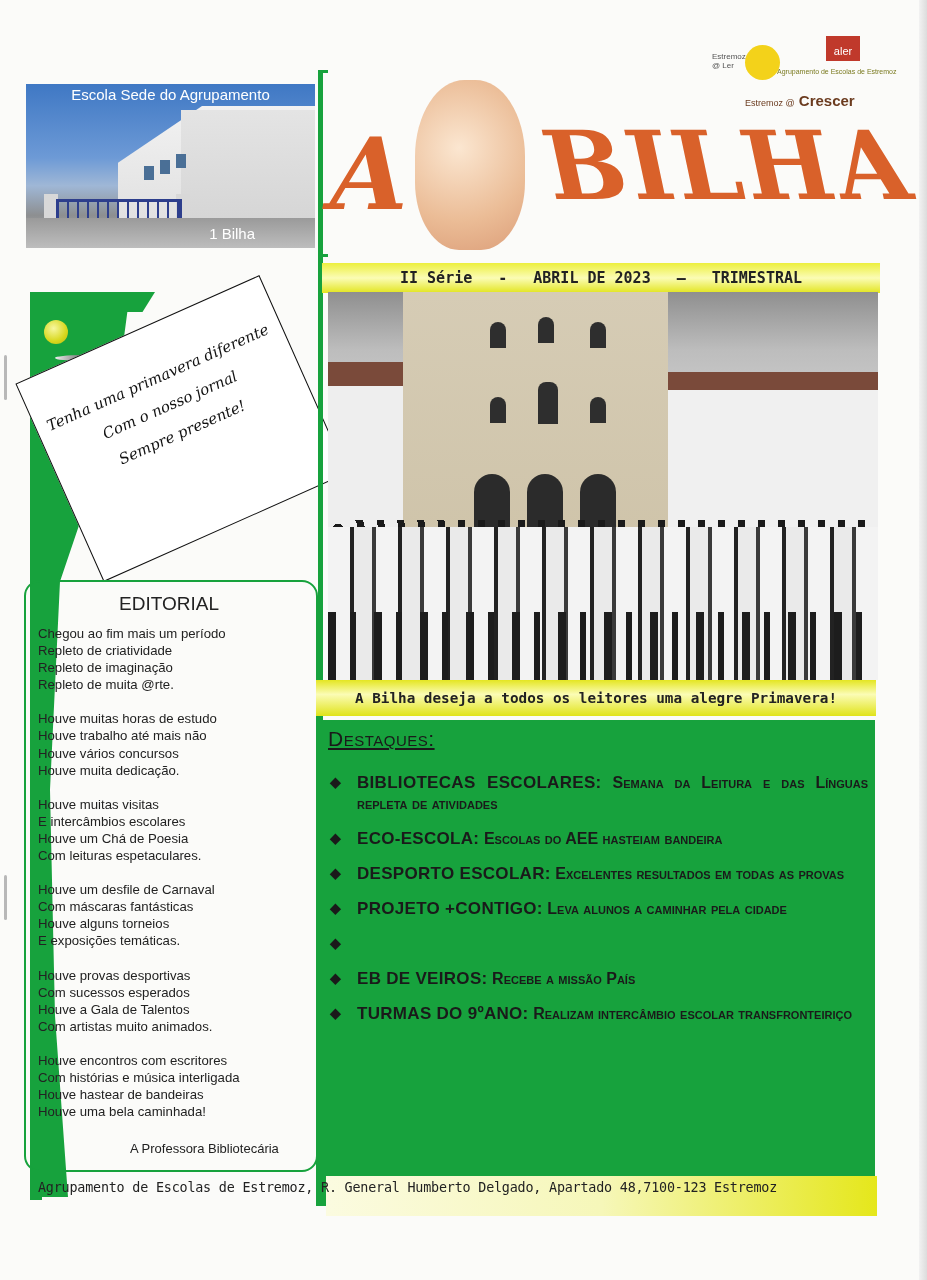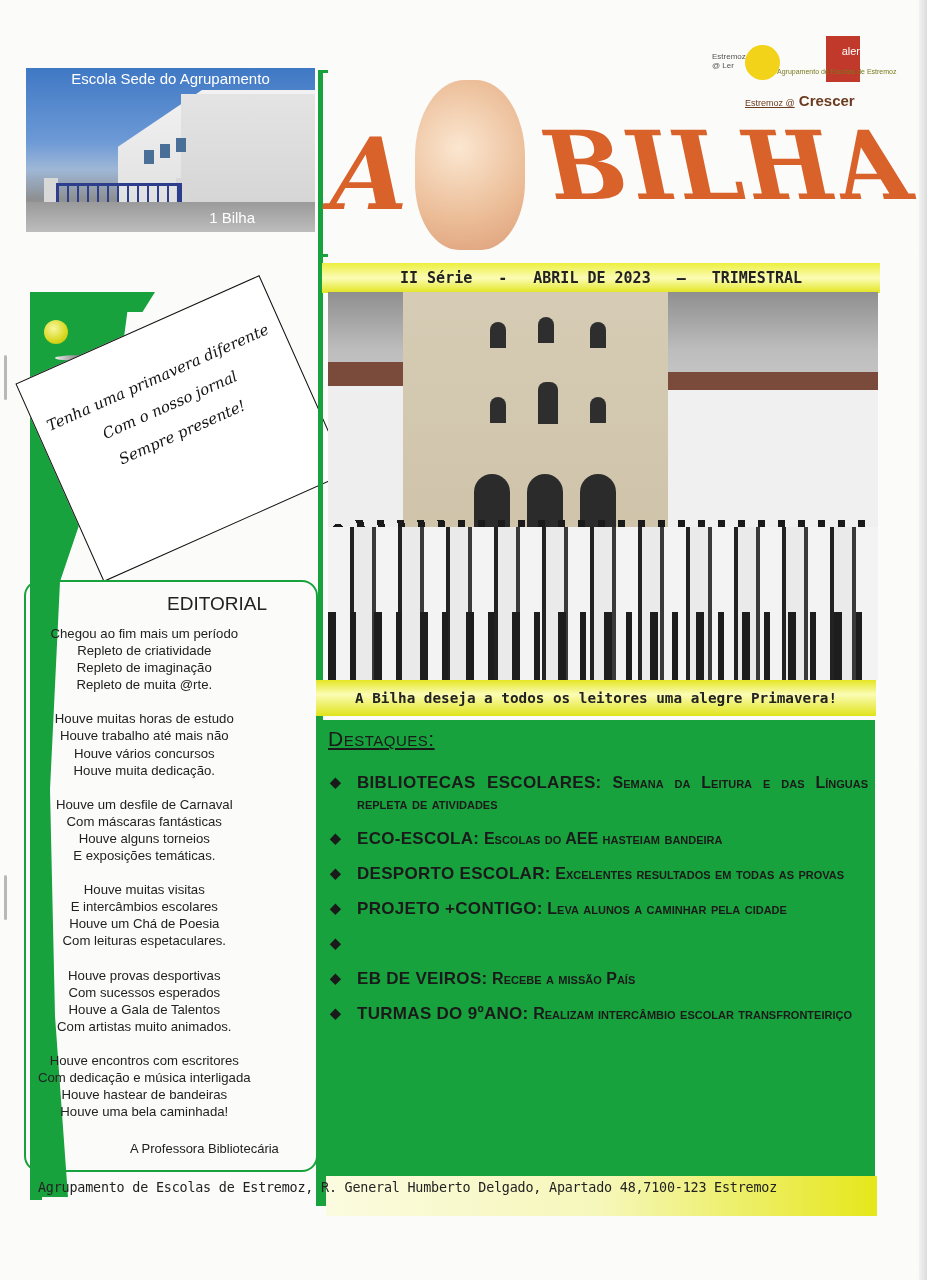--- a/index.html
+++ b/index.html
@@ -1,58 +1,58 @@
 <!DOCTYPE html>
 <html><head>
 <meta charset="utf-8">
 <style>
   html,body{margin:0;padding:0;}
   body{width:927px;height:1280px;background:#fbfbf9;position:relative;overflow:hidden;font-family:"Liberation Sans",sans-serif;color:#222;}
   .abs{position:absolute;}
   
   .staple{position:absolute;left:4px;width:3px;background:#b8b8b8;border-radius:2px;}
   
-  .school-photo{left:26px;top:68px;width:289px;height:164px;overflow:hidden;background:linear-gradient(#3f78c4 0%,#6d9ad6 45%,#9fb7d6 62%,#8d8f91 80%,#b5b5b5 100%);}
+  .school-photo{left:26px;top:84px;width:289px;height:164px;overflow:hidden;background:linear-gradient(#3f78c4 0%,#6d9ad6 45%,#9fb7d6 62%,#8d8f91 80%,#b5b5b5 100%);}
   .school-photo .bldg{position:absolute;left:92px;top:22px;width:210px;height:162px;background:linear-gradient(#f2f2f2,#d9d9d9);clip-path:polygon(0 35%,40% 0,100% 0,100% 100%,0 100%);}
   .school-photo .bldg2{position:absolute;left:155px;top:26px;width:134px;height:160px;background:linear-gradient(#e4e4e4,#cfcfcf);}
   .school-photo .gate{position:absolute;left:30px;top:115px;width:120px;height:85px;border:3px solid #2d3e8c;background:repeating-linear-gradient(90deg,transparent 0 8px,#2d3e8c 8px 10px);}
   .school-photo .pillar{position:absolute;top:110px;width:14px;height:92px;background:#d8d8d8;}
   .school-photo .ground{position:absolute;left:0;bottom:0;width:100%;height:30px;background:linear-gradient(#9a9a9a,#bdbdbd);}
   .school-photo .win{position:absolute;width:10px;height:14px;background:#4a6f96;}
   .photo-title{position:absolute;left:0;top:2px;width:100%;text-align:center;color:#fff;font-size:15px;}
   .photo-caption{position:absolute;right:60px;bottom:6px;color:#fff;font-size:15px;}
   
   .left-green{left:30px;top:292px;width:100px;height:905px;background:#17a23d;clip-path:polygon(0 0,100% 0,82% 15%,30% 32%,20% 55%,25% 80%,38% 100%,0 100%);}
   .left-green-top{left:30px;top:292px;width:125px;height:20px;background:#17a23d;clip-path:polygon(0 0,100% 0,90% 100%,0 100%);}
   .ball{left:44px;top:320px;width:24px;height:24px;border-radius:50%;background:radial-gradient(circle at 40% 35%,#f7f7a0,#d8d81e 60%,#b9b90e);}
   .plate{left:55px;top:355px;width:55px;height:6px;border-radius:50%;background:linear-gradient(90deg,#eee,#555 60%,#ddd);}
   
   .card{left:48px;top:320px;width:265px;height:215px;background:#fff;border:1.5px solid #111;transform:rotate(-24deg);transform-origin:center;}
   .card-text{left:40px;top:360px;width:260px;transform:rotate(-24deg);font-family:"DejaVu Serif",serif;font-style:italic;font-size:15px;text-align:center;line-height:30px;color:#111;}
   
   .editorial{left:24px;top:580px;width:290px;height:588px;border:2px solid #17a23d;border-radius:16px;}
-  .editorial-title{left:24px;top:593px;width:290px;text-align:center;font-size:19px;color:#222;padding-left:48px;}
-  .editorial-body{left:38px;top:625px;font-size:13.2px;line-height:17.1px;color:#222;text-align:center;}
+  .editorial-title{left:24px;top:593px;width:290px;text-align:center;font-size:19px;color:#222;}
+  .editorial-body{left:38px;top:625px;font-size:13.2px;line-height:17.1px;color:#222;}
   .stanza{margin-bottom:17px;}
   .signature{left:130px;top:1141px;width:175px;text-align:left;font-size:13px;}
   
   .vline{left:318px;top:70px;width:5px;height:1135px;background:#17a23d;}
   .vtick{left:318px;top:70px;width:10px;height:3px;background:#17a23d;}
   .vtick2{left:318px;top:254px;width:10px;height:3px;background:#17a23d;}
   .jug{left:415px;top:80px;width:110px;height:170px;border-radius:45% 45% 40% 40%;background:radial-gradient(circle at 40% 40%,#fbe4cc,#e9b58b 60%,#d8936a);opacity:.9;}
   .title-a{left:330px;top:115px;font-family:"DejaVu Serif",serif;font-style:italic;font-size:100px;color:#d9612a;font-weight:bold;letter-spacing:4px;}
   .title-bilha{left:545px;top:110px;font-family:"DejaVu Serif",serif;font-size:95px;color:#d9612a;font-weight:bold;transform:skewX(12deg);letter-spacing:2px;}
   
   .logo{left:707px;top:30px;width:170px;height:85px;}
   .logo-sun{left:745px;top:45px;width:35px;height:35px;border-radius:50%;background:#f3d21a;}
   .logo-ler{left:712px;top:52px;font-size:8px;color:#555;line-height:9px;text-align:left;}
-  .logo-aler{left:826px;top:36px;width:34px;height:46px;background:#c0392b;color:#fff;font-size:11px;text-align:right;line-height:30px;}
+  .logo-aler{left:826px;top:36px;width:34px;height:25px;background:#c0392b;color:#fff;font-size:11px;text-align:center;line-height:30px;}
   .logo-sub{left:777px;top:68px;font-size:7px;color:#7a7a20;}
   .logo-cres{left:745px;top:92px;font-size:15px;color:#6b3b1f;font-weight:bold;}
-  .logo-cres small{font-size:9px;font-weight:normal;text-decoration:underline;}
+  .logo-cres small{font-size:9px;font-weight:normal;}
   
   .series-bar{left:322px;top:263px;width:558px;height:30px;background:linear-gradient(#ecef3d,#fbfcb5 50%,#e2e51f);display:flex;justify-content:center;align-items:center;font-family:"DejaVu Sans Mono",monospace;font-weight:bold;font-size:15px;color:#222;gap:26px;}
   
   .main-photo{left:328px;top:292px;width:550px;height:388px;overflow:hidden;background:linear-gradient(#8f8f8f 0%,#bdbdbd 15%,#d8d8d8 40%,#cfcfcf 60%,#9f9a94 100%);}
   .main-photo .church{position:absolute;left:75px;top:0;width:265px;height:245px;background:linear-gradient(#d6ccb5,#cfc4aa);}
   .main-photo .bldgL{position:absolute;left:0;top:70px;width:80px;height:175px;background:#eeeeee;border-top:24px solid #7a4a3a;}
   .main-photo .bldgR{position:absolute;left:340px;top:80px;width:210px;height:165px;background:#f0f0f0;border-top:18px solid #7a4a3a;}
   .main-photo .arch{position:absolute;top:182px;width:36px;height:62px;background:#2b2b2b;border-radius:18px 18px 0 0;}
   .main-photo .cwin{position:absolute;width:16px;height:26px;background:#2e2e2e;border-radius:8px 8px 0 0;}
   .main-photo .crowd{position:absolute;left:0;top:235px;width:100%;height:153px;background:
@@ -130,40 +130,40 @@
     <div>Repleto de imaginação</div>
     <div>Repleto de muita @rte.</div>
   </div>
   <div class="stanza">
     <div>Houve muitas horas de estudo</div>
     <div>Houve trabalho até mais não</div>
     <div>Houve vários concursos</div>
     <div>Houve muita dedicação.</div>
   </div>
   <div class="stanza">
+    <div>Houve muitas visitas</div>
+    <div>E intercâmbios escolares</div>
+    <div>Houve um Chá de Poesia</div>
+    <div>Com leituras espetaculares.</div>
+  </div>
+  <div class="stanza">
     <div>Houve um desfile de Carnaval</div>
     <div>Com máscaras fantásticas</div>
     <div>Houve alguns torneios</div>
     <div>E exposições temáticas.</div>
   </div>
   <div class="stanza">
-    <div>Houve muitas visitas</div>
-    <div>E intercâmbios escolares</div>
-    <div>Houve um Chá de Poesia</div>
-    <div>Com leituras espetaculares.</div>
-  </div>
-  <div class="stanza">
     <div>Houve provas desportivas</div>
     <div>Com sucessos esperados</div>
     <div>Houve a Gala de Talentos</div>
     <div>Com artistas muito animados.</div>
   </div>
   <div class="stanza">
     <div>Houve encontros com escritores</div>
-    <div>Com dedicação e música interligada</div>
+    <div>Com histórias e música interligada</div>
     <div>Houve hastear de bandeiras</div>
     <div>Houve uma bela caminhada!</div>
   </div>
 </div>
 <div class="abs signature">A Professora Bibliotecária</div>
 
 <div class="abs vline"></div>
 <div class="abs vtick"></div>
 <div class="abs vtick2"></div>
 

